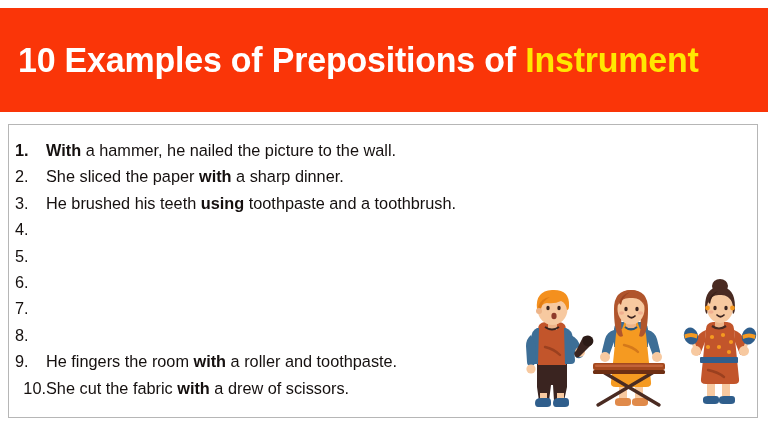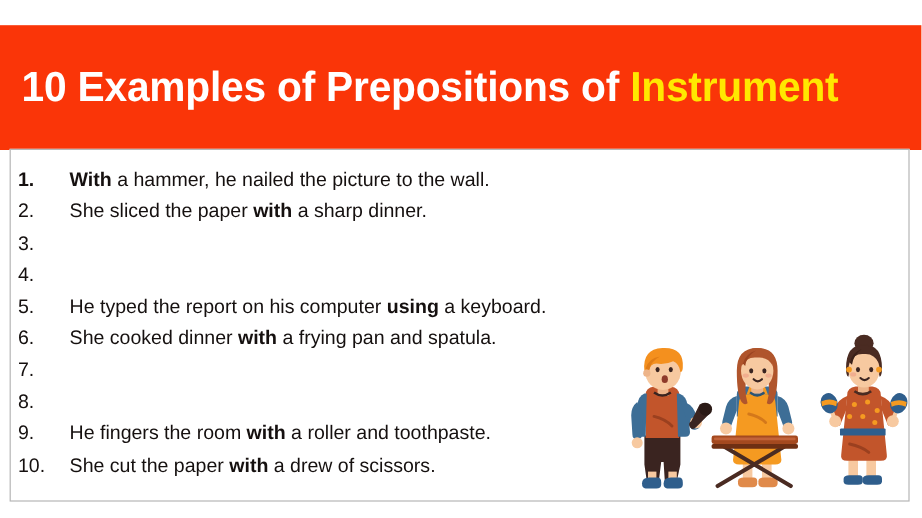--- a/index.html
+++ b/index.html
@@ -28,21 +28,20 @@
     left: 0;
     top: 8px;
     width: 768px;
     height: 104px;
     background: #FA3508;
     display: flex;
     align-items: center;
     box-sizing: border-box;
     padding-left: 18px;
     padding-right: 10px;
-    margin-top: 13px;
   }
   .banner-title {
     font-family: "Liberation Sans Narrow", "Liberation Sans", sans-serif;
     font-weight: bold;
     font-size: 35px;
     line-height: 40px;
     color: #ffffff;
     letter-spacing: -0.2px;
     white-space: nowrap;
     transform: scaleX(0.97);
@@ -82,23 +81,24 @@
   }
   .li-num {
     width: 31px;
     flex: 0 0 31px;
     text-align: left;
     font-size: 16.3px;
   }
   .list-item.wide .li-num {
     width: 31px;
     flex: 0 0 31px;
+    text-align: right;
   }
   .li-num.bold { font-weight: bold; }
-  .li-text { flex: 0 1 auto; margin-left: 12px; }
+  .li-text { flex: 0 1 auto; }
   .li-text b { font-weight: bold; }
 
   
   .illustration {
     position: absolute;
     left: 500px;
     top: 152px;
     width: 258px;
     height: 140px;
   }
@@ -122,52 +122,51 @@
         <span class="li-text"><span></span><b>With</b><span> a hammer, he nailed the picture to the wall.</span></span>
       </div>
 
       <div class="list-item">
         <span class="li-num">2.</span>
         <span class="li-text"><span>She sliced the paper </span><b>with</b><span> a sharp dinner.</span></span>
       </div>
 
       <div class="list-item">
         <span class="li-num">3.</span>
+        <span class="li-text"><span>He brushed his teeth </span><b>using</b><span> toothpaste and a toothbrush.</span></span>
       </div>
 
       <div class="list-item">
         <span class="li-num">4.</span>
       </div>
 
       <div class="list-item">
         <span class="li-num">5.</span>
-        <span class="li-text"><span>He typed the report on his computer </span><b>using</b><span> a keyboard.</span></span>
       </div>
 
       <div class="list-item">
         <span class="li-num">6.</span>
-        <span class="li-text"><span>She cooked dinner </span><b>with</b><span> a frying pan and spatula.</span></span>
       </div>
 
       <div class="list-item">
         <span class="li-num">7.</span>
       </div>
 
       <div class="list-item">
         <span class="li-num">8.</span>
       </div>
 
       <div class="list-item">
         <span class="li-num">9.</span>
         <span class="li-text"><span>He fingers the room </span><b>with</b><span> a roller and toothpaste.</span></span>
       </div>
 
       <div class="list-item wide">
         <span class="li-num">10.</span>
-        <span class="li-text"><span>She cut the paper </span><b>with</b><span> a drew of scissors.</span></span>
+        <span class="li-text"><span>She cut the fabric </span><b>with</b><span> a drew of scissors.</span></span>
       </div>
 
     </div>
 
     <div class="illustration">
       <svg width="258" height="140" viewBox="0 0 258 140" xmlns="http://www.w3.org/2000/svg">
 
         <g>
 
           <path d="M28 86 h30 v24 l-3 14 h-10 l-1 -16 h-2 l-2 16 h-10 l-2 -14 z" fill="#3A2420"></path>

